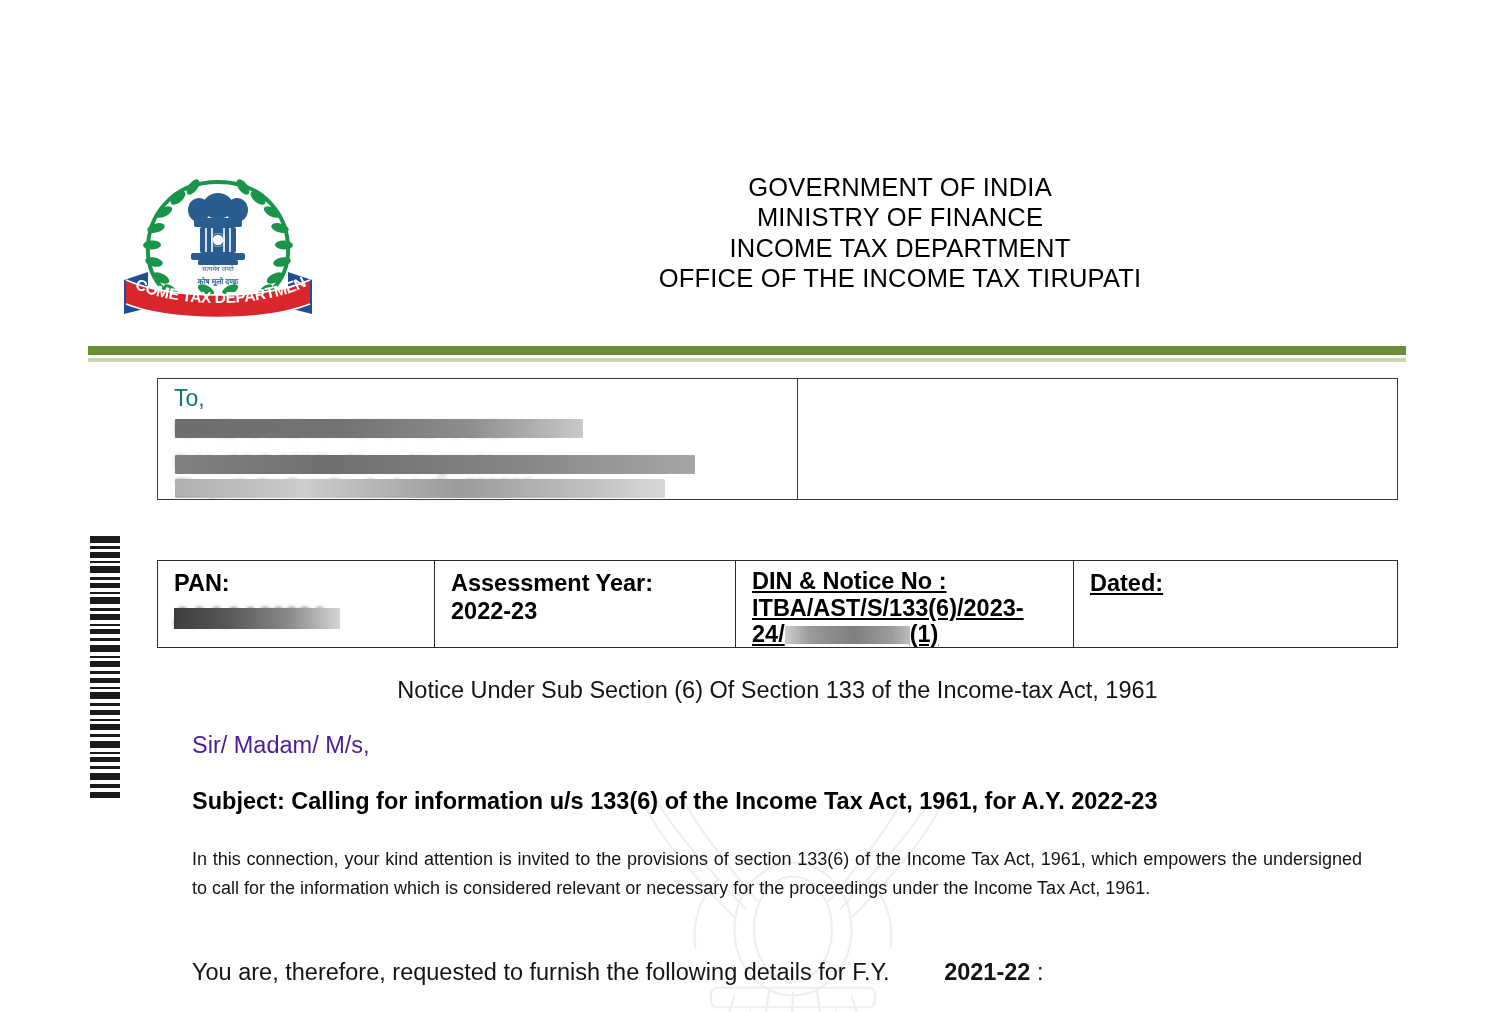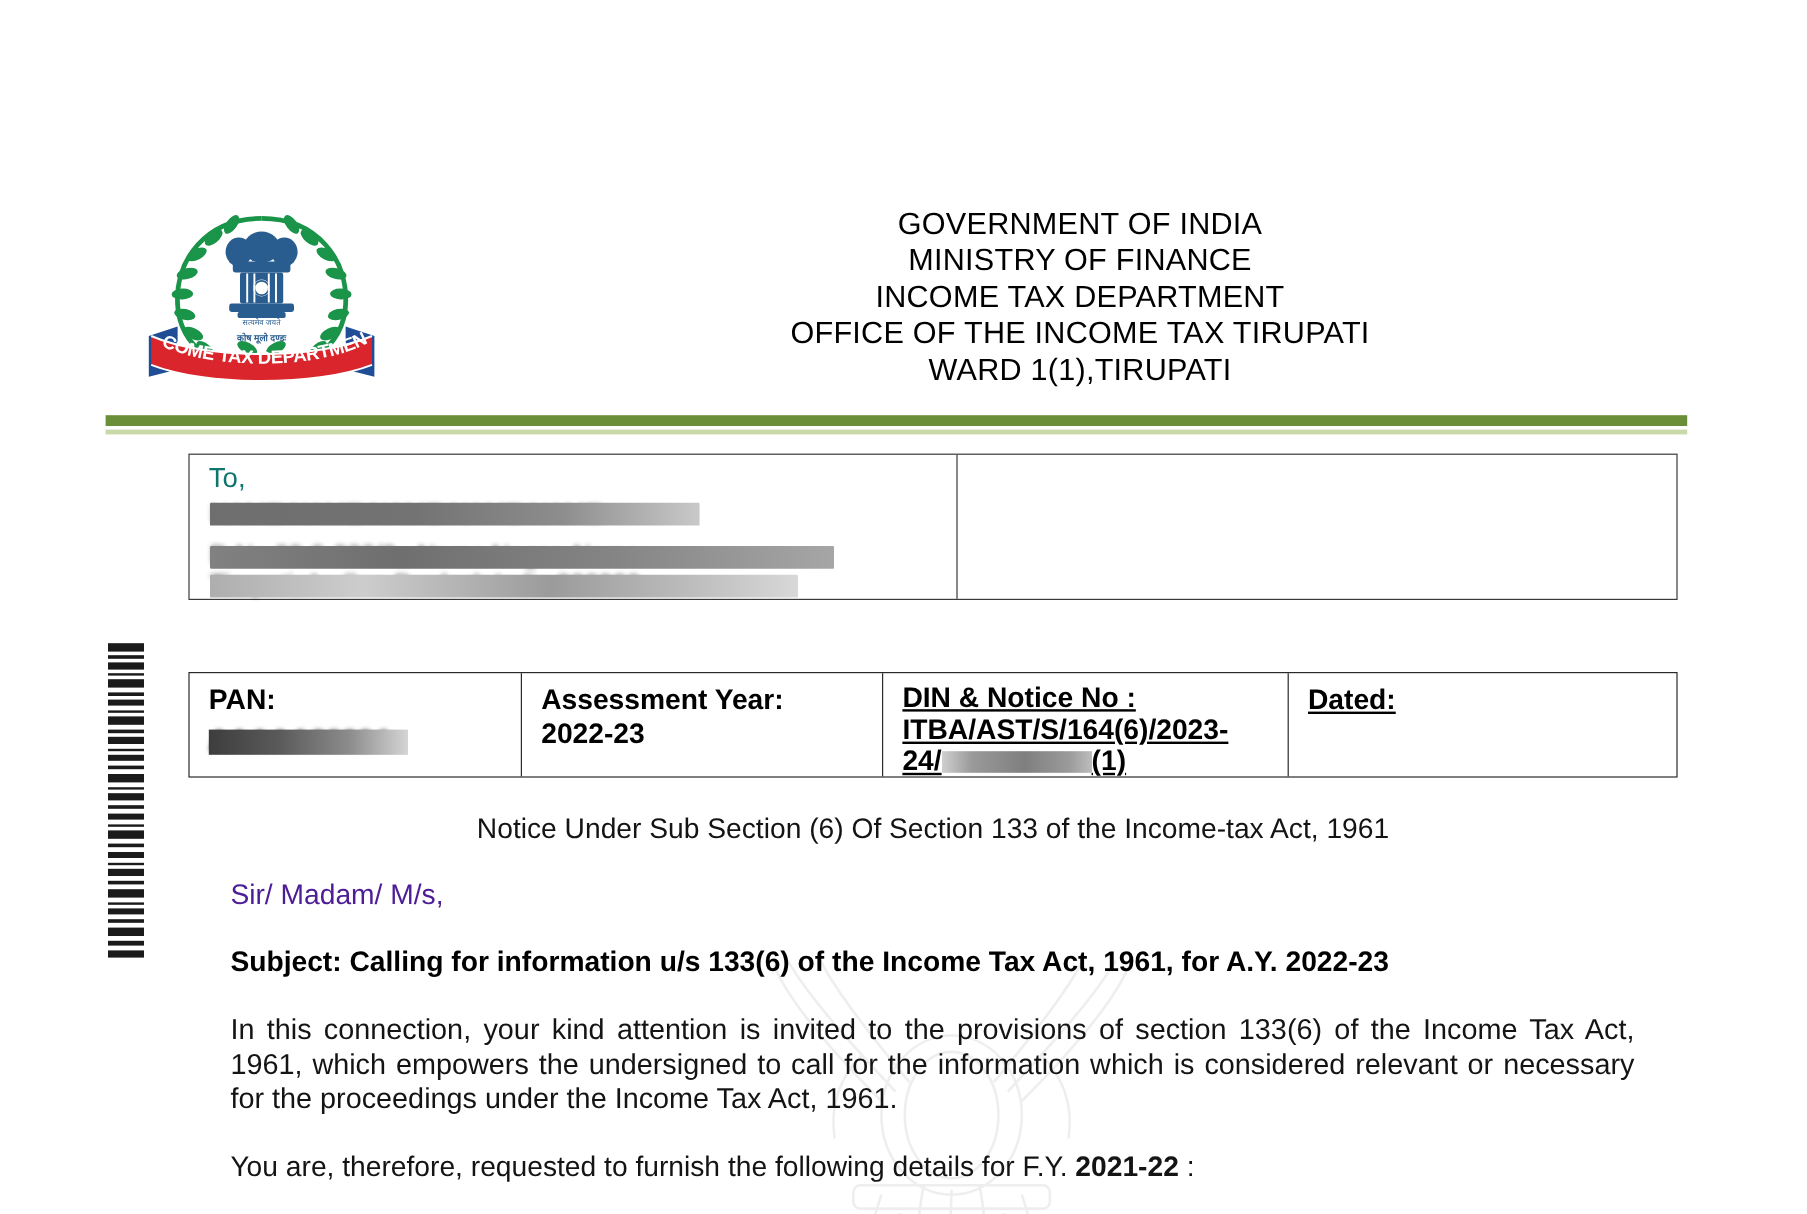--- a/index.html
+++ b/index.html
@@ -234,37 +234,37 @@
     font-weight: bold;
     line-height: 28px;
     z-index: 2;
     white-space: nowrap;
   }
   .para {
     position: absolute;
     left: 192px;
     top: 845px;
     width: 1170px;
-    font-size: 24px;
+    font-size: 18px;
     line-height: 28.5px;
     text-align: justify;
     z-index: 2;
     color: #141414;
   }
   .request {
     position: absolute;
     left: 192px;
     top: 958px;
     font-size: 23.5px;
     line-height: 28px;
     z-index: 2;
     color: #141414;
     white-space: nowrap;
   }
-  .request b { font-weight: bold; }
+  .request b { font-weight: bold; margin-left: 48px; }
 </style>
 </head>
 <body>
 
 <div class="page">
 
   <svg class="watermark" viewBox="0 0 200 220" aria-hidden="true">
     <g fill="none" stroke="#8a8a8a" stroke-width="1.1">
       <ellipse cx="100" cy="66" rx="30" ry="34"></ellipse>
       <ellipse cx="100" cy="66" rx="20" ry="27"></ellipse>
@@ -356,21 +356,20 @@
       <text font-family="'Liberation Sans',sans-serif" font-size="15.5" font-weight="bold" fill="#ffffff" letter-spacing="-0.3">
         <textPath href="#ribbonpath" startOffset="50%" text-anchor="middle">INCOME TAX DEPARTMENT</textPath>
       </text>
     </svg>
 
     <div class="header-text">
       <div>GOVERNMENT OF INDIA</div>
       <div>MINISTRY OF FINANCE</div>
       <div>INCOME TAX DEPARTMENT</div>
       <div>OFFICE OF THE INCOME TAX TIRUPATI</div>
-      <div>WARD 1(1),TIRUPATI</div>
     </div>
   </div>
 
   <div class="rule-thick"></div>
   <div class="rule-thin"></div>
 
   <div class="addr-table">
     <div class="addr-left">
       <div class="to-label">To,</div>
       <div class="ghost g1">NAME NAME NAME NAME NAME</div>
@@ -427,21 +426,21 @@
       <div>PAN:</div>
       <div class="pan-ghost">AAAAA0000A</div>
       <div class="pan-redact"></div>
     </div>
     <div class="cell c2">
       <div>Assessment Year:</div>
       <div>2022-23</div>
     </div>
     <div class="cell c3">
       <div class="l1">DIN &amp; Notice No :</div>
-      <div class="l2">ITBA/AST/S/164(6)/2023-</div>
+      <div class="l2">ITBA/AST/S/133(6)/2023-</div>
       <div class="l3"><span>24/</span><span class="din-redact"></span><span>(1)</span></div>
     </div>
     <div class="cell c4">
       <div>Dated:</div>
     </div>
   </div>
 
   <div class="notice-title">Notice Under Sub Section (6) Of Section 133 of the Income-tax Act, 1961</div>
   <div class="salutation">Sir/ Madam/ M/s,</div>
   <div class="subject">Subject: Calling for information u/s 133(6) of the Income Tax Act, 1961, for A.Y. 2022-23</div>

